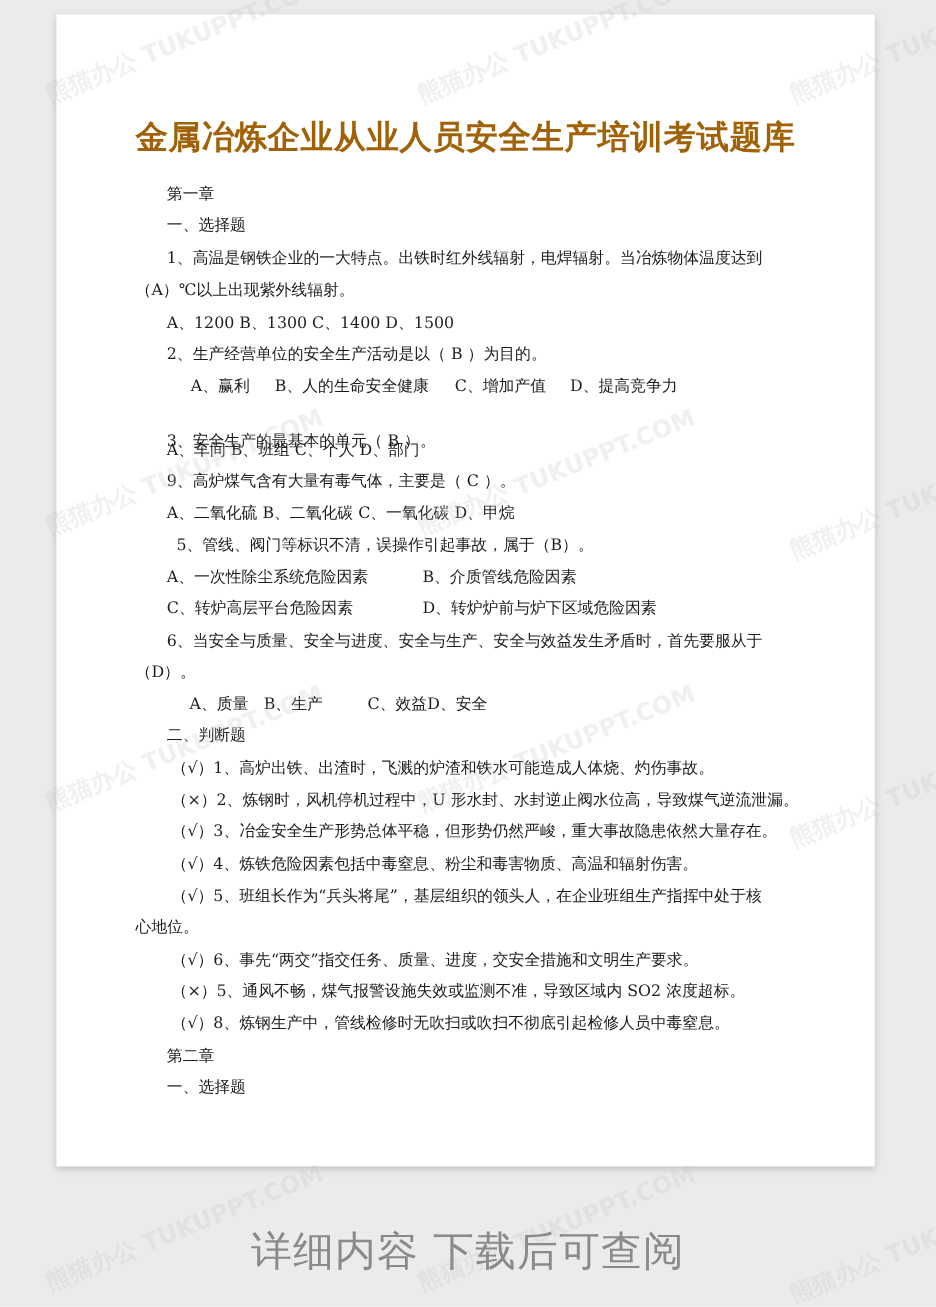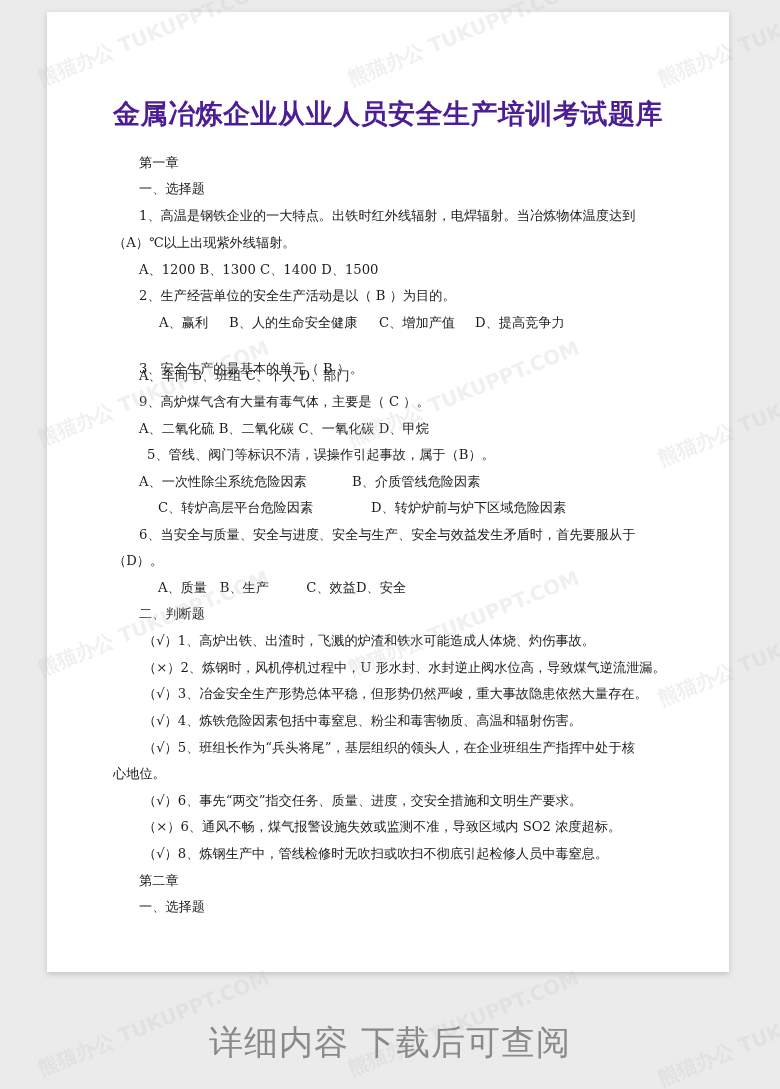--- a/index.html
+++ b/index.html
@@ -13,21 +13,21 @@
   .page {
     position:absolute; left:47px; top:12px; width:682px; height:960px;
     background:#ffffff;
     box-shadow:0 2px 6px rgba(0,0,0,0.18);
   }
   .title {
     position:absolute; left:0; right:0; top:84px;
     text-align:center;
     font-family:"DejaVu Sans","Liberation Sans",sans-serif;
     font-weight:bold; font-size:27px; letter-spacing:0.5px;
-    color:#4c1d95;
+    color:#a16207;
   }
   .line {
     position:absolute; font-size:13.2px; line-height:18px; white-space:nowrap;
     color:#1c1c1c;
   }
   .opts { display:flex; }
   .opts span { display:inline-block; }
   .footer {
     position:absolute; left:0; right:0; top:1020px; text-align:center;
     font-family:"DejaVu Sans","Liberation Sans",sans-serif;
@@ -65,21 +65,21 @@
 
   <div class="line" style="left:92px;top:381px;">9、高炉煤气含有大量有毒气体，主要是（ C ）。</div>
   <div class="line" style="left:92px;top:408px;">A、二氧化硫 B、二氧化碳 C、一氧化碳 D、甲烷</div>
 
   <div class="line" style="left:100px;top:434px;">5、管线、阀门等标识不清，误操作引起事故，属于（B）。</div>
   <div class="line opts" style="left:92px;top:461px;">
     <span style="width:213px;">A、一次性除尘系统危险因素</span>
     <span>B、介质管线危险因素</span>
   </div>
   <div class="line opts" style="left:92px;top:487px;">
-    <span style="width:213px;margin-left:19px;">C、转炉高层平台危险因素</span>
+    <span style="width:213px;">C、转炉高层平台危险因素</span>
     <span>D、转炉炉前与炉下区域危险因素</span>
   </div>
 
   <div class="line" style="left:92px;top:514px;">6、当安全与质量、安全与进度、安全与生产、安全与效益发生矛盾时，首先要服从于</div>
   <div class="line" style="left:66px;top:540px;">（D）。</div>
   <div class="line opts" style="left:92px;top:567px;text-align:right;">
     <span style="width:68px;">A、质量</span>
     <span style="width:62px;">B、生产</span>
     <span style="width:75px;margin-left:12px;">C、效益</span>
     <span>D、安全</span>
@@ -100,21 +100,21 @@
     <span>（√）</span><span>4、炼铁危险因素包括中毒窒息、粉尘和毒害物质、高温和辐射伤害。</span>
   </div>
   <div class="line" style="left:96px;top:727px;">
     <span>（√）</span><span>5、班组长作为“兵头将尾”，基层组织的领头人，在企业班组生产指挥中处于核</span>
   </div>
   <div class="line" style="left:66px;top:753px;">心地位。</div>
   <div class="line" style="left:96px;top:780px;">
     <span>（√）</span><span>6、事先“两交”指交任务、质量、进度，交安全措施和文明生产要求。</span>
   </div>
   <div class="line" style="left:96px;top:806px;">
-    <span>（×）</span><span>6、通风不畅，煤气报警设施失效或监测不准，导致区域内 SO2 浓度超标。</span>
+    <span>（×）</span><span>5、通风不畅，煤气报警设施失效或监测不准，导致区域内 SO2 浓度超标。</span>
   </div>
   <div class="line" style="left:96px;top:833px;">
     <span>（√）</span><span>8、炼钢生产中，管线检修时无吹扫或吹扫不彻底引起检修人员中毒窒息。</span>
   </div>
 
   <div class="line" style="left:92px;top:860px;">第二章</div>
   <div class="line" style="left:92px;top:886px;">一、选择题</div>
 </div>
 
 <div class="wm" style="left:30px;top:20px;">熊猫办公 TUKUPPT.COM</div>

